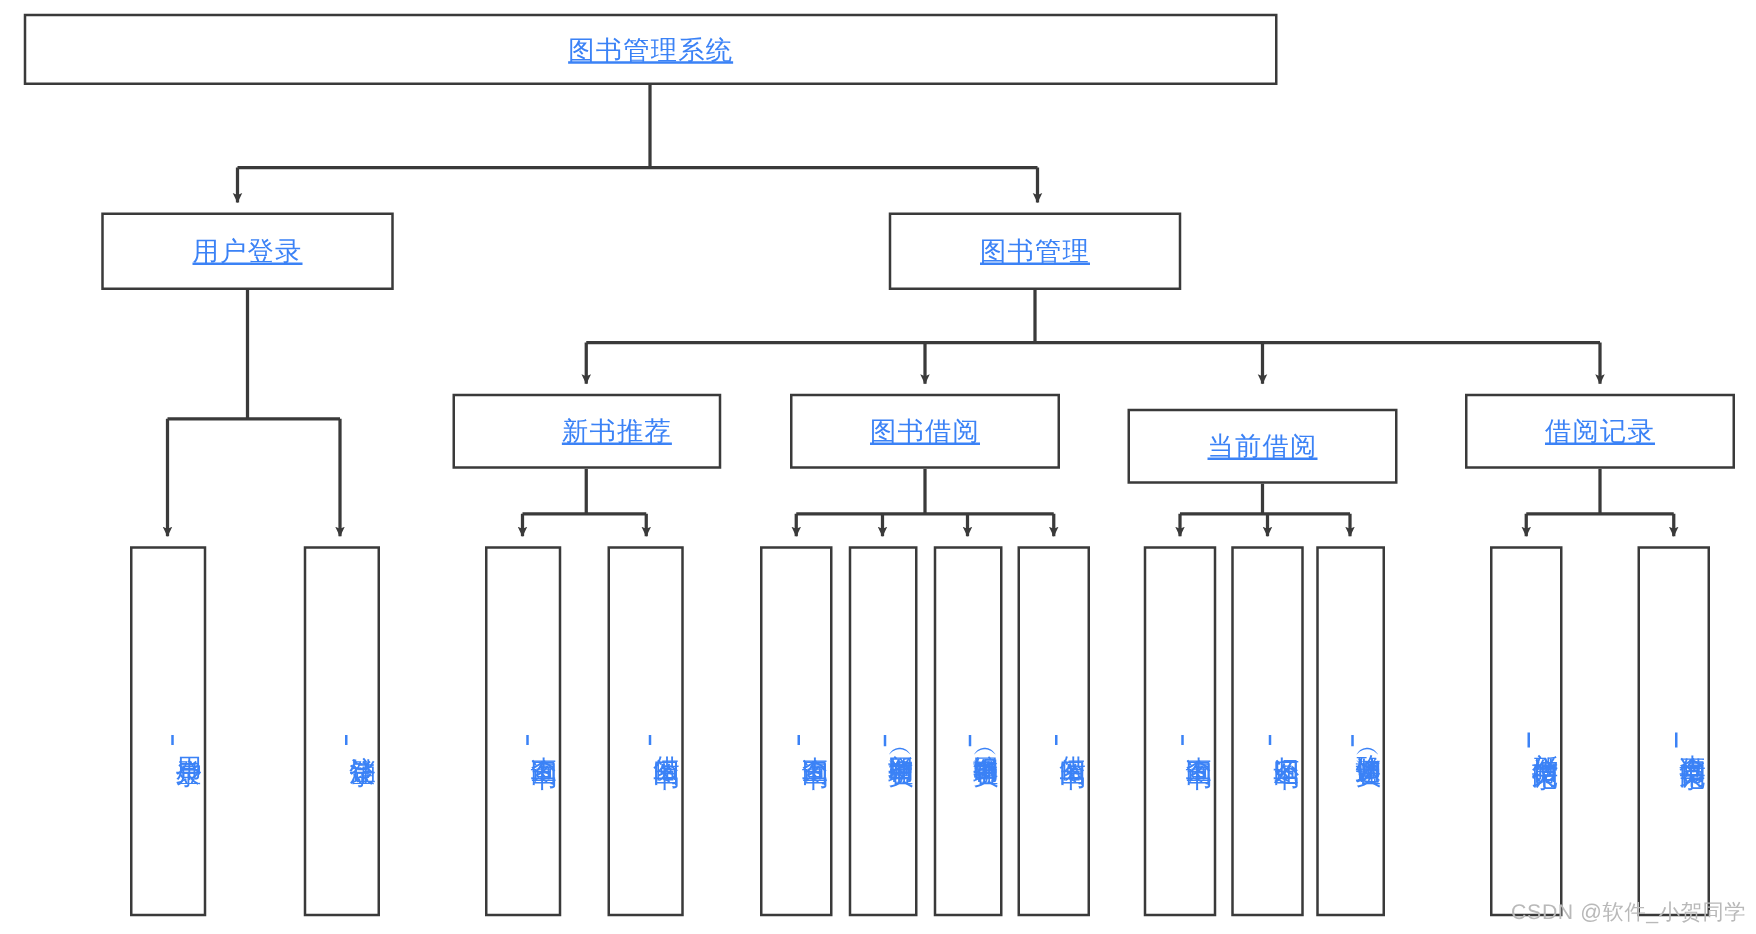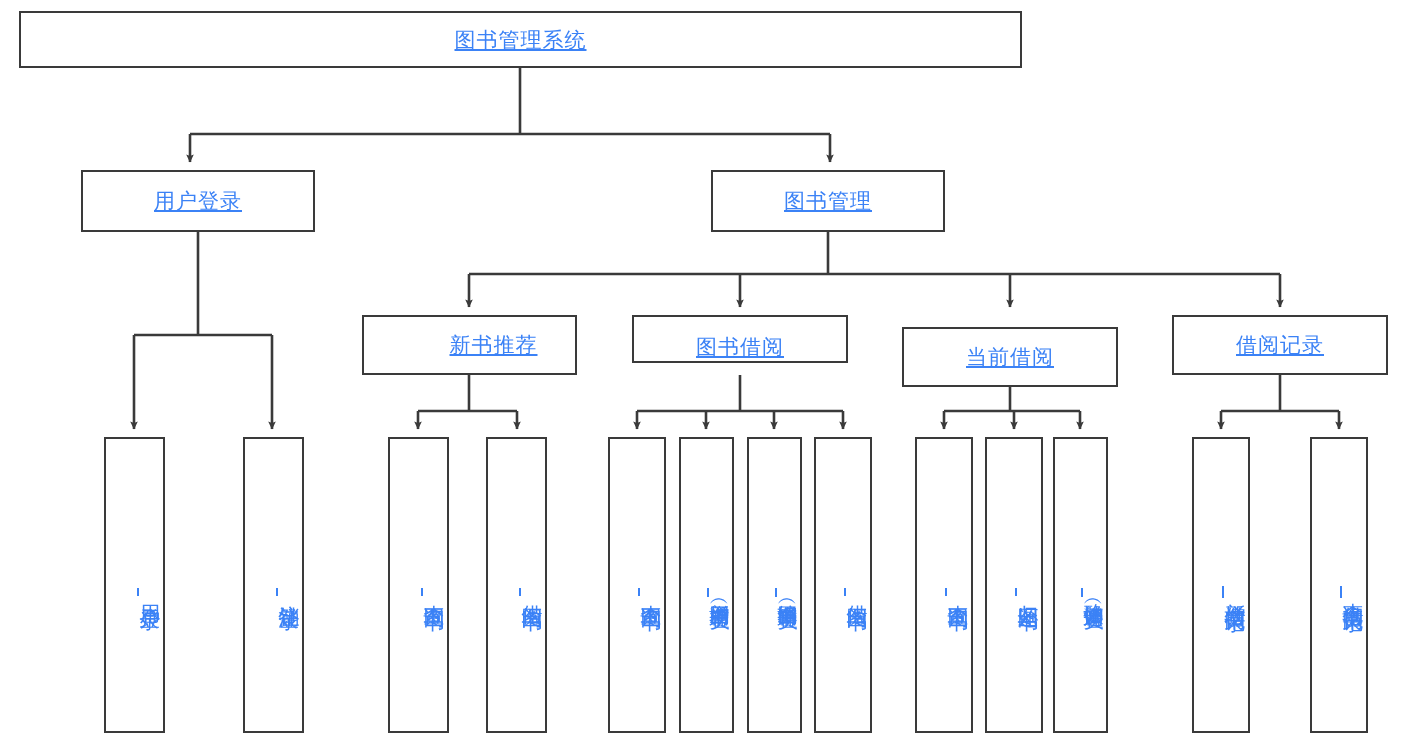--- a/index.html
+++ b/index.html
@@ -125,21 +125,21 @@
   <div class="node node-h" style="left:81px; top:170px; width:234px; height:62px;">
     <span>用户登录</span>
   </div>
   <div class="node node-h" style="left:711px; top:170px; width:234px; height:62px;text-align:center;">
     <span>图书管理</span>
   </div>
 
   <div class="node node-h" style="left:362px; top:315px; width:215px; height:60px;padding-left:48px;">
     <span>新书推荐</span>
   </div>
-  <div class="node node-h" style="left:632px; top:315px; width:216px; height:48px;align-items:flex-end;">
+  <div class="node node-h" style="left:632px; top:315px; width:216px; height:60px;">
     <span>图书借阅</span>
   </div>
   <div class="node node-h" style="left:902px; top:327px; width:216px; height:60px;">
     <span>当前借阅</span>
   </div>
   <div class="node node-h" style="left:1172px; top:315px; width:216px; height:60px;text-align:center;">
     <span>借阅记录</span>
   </div>
 
   <div class="node node-v" style="left:104px; top:437px; width:61px; height:296px;">
@@ -175,14 +175,15 @@
   <div class="node node-v tall" style="left:1053px; top:437px; width:55px; height:296px;">
     <span>确认归还（管理员）</span>
   </div>
   <div class="node node-v" style="left:1192px; top:437px; width:58px; height:296px;">
     <span>新增借阅记录</span>
   </div>
   <div class="node node-v" style="left:1310px; top:437px; width:58px; height:296px;">
     <span>查询借阅记录</span>
   </div>
 
+  <div class="watermark">CSDN @软件_小贺同学</div>
 
 </div>
 
 </body></html>

